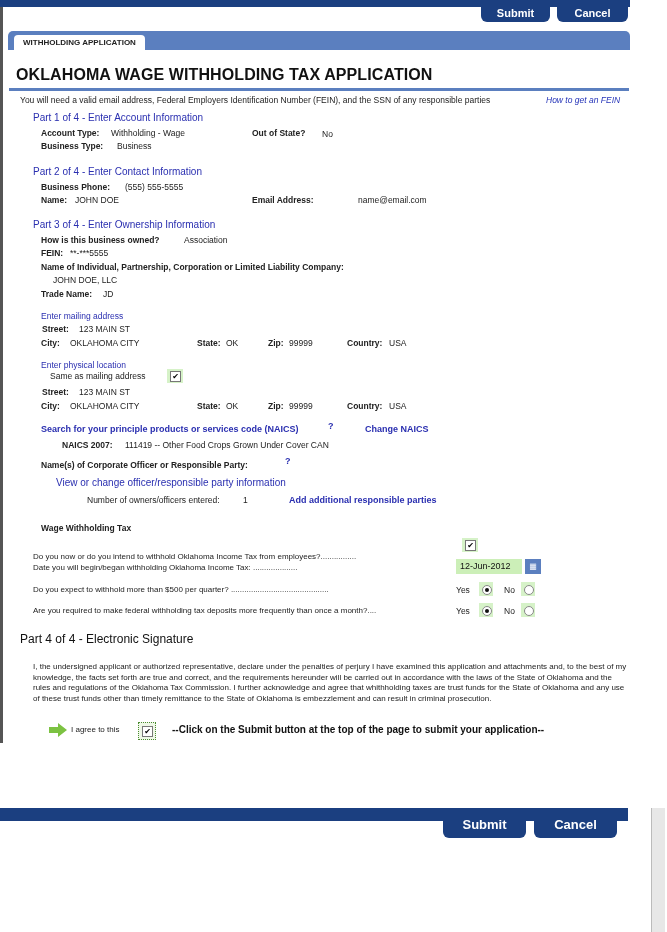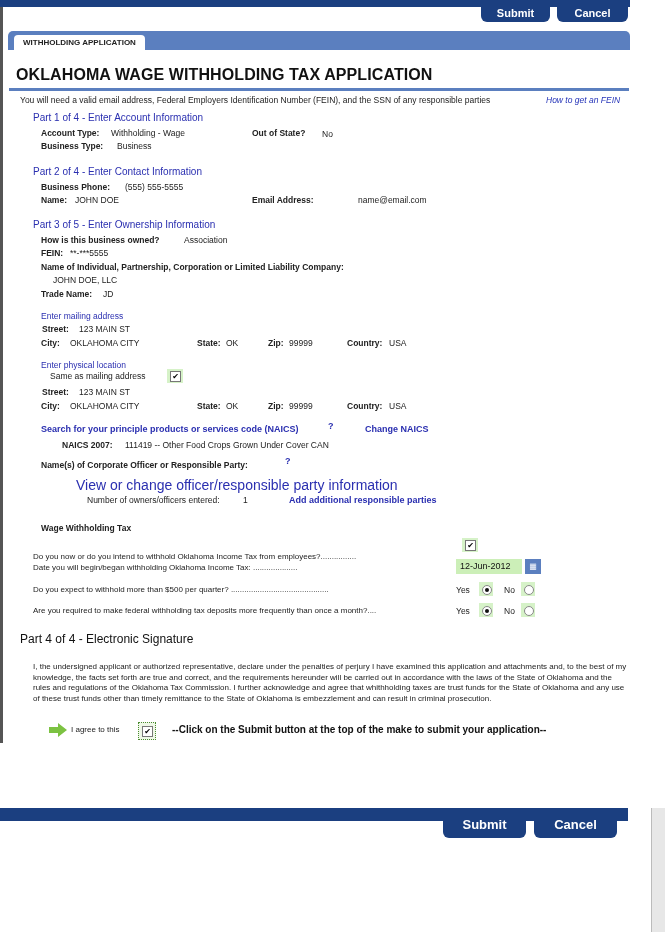--- a/index.html
+++ b/index.html
@@ -58,21 +58,21 @@
 <div class="abs val" style="left:117px;top:141px;">Business</div>
 
 <div class="abs sec" style="left:33px;top:166px;">Part 2 of 4 - Enter Contact Information</div>
 <div class="abs lbl" style="left:41px;top:182px;">Business Phone:</div>
 <div class="abs val" style="left:125px;top:182px;">(555) 555-5555</div>
 <div class="abs lbl" style="left:41px;top:195px;">Name:</div>
 <div class="abs val" style="left:75px;top:195px;">JOHN DOE</div>
 <div class="abs lbl" style="left:252px;top:195px;">Email Address:</div>
 <div class="abs val" style="left:327px;top:195px;margin-left:31px;">name@email.com</div>
 
-<div class="abs sec" style="left:33px;top:219px;">Part 3 of 5 - Enter Ownership Information</div>
+<div class="abs sec" style="left:33px;top:219px;">Part 3 of 4 - Enter Ownership Information</div>
 <div class="abs lbl" style="left:41px;top:235px;">How is this business owned?</div>
 <div class="abs val" style="left:184px;top:235px;">Association</div>
 <div class="abs lbl" style="left:41px;top:248px;">FEIN:</div>
 <div class="abs val" style="left:70px;top:248px;">**-***5555</div>
 <div class="abs lbl" style="left:41px;top:262px;">Name of Individual, Partnership, Corporation or Limited Liability Company:</div>
 <div class="abs val" style="left:53px;top:275px;">JOHN DOE, LLC</div>
 <div class="abs lbl" style="left:41px;top:289px;">Trade Name:</div>
 <div class="abs val" style="left:103px;top:289px;">JD</div>
 
 <div class="abs link9" style="left:41px;top:311px;font-size:8.5px;">Enter mailing address</div>
@@ -103,21 +103,21 @@
 <div class="abs lbl" style="left:347px;top:401px;">Country:</div>
 <div class="abs val" style="left:389px;top:401px;">USA</div>
 
 <div class="abs boldlink" style="left:41px;top:424px;">Search for your principle products or services code (NAICS)</div>
 <div class="abs boldlink" style="left:328px;top:421px;">?</div>
 <div class="abs boldlink" style="left:365px;top:424px;">Change NAICS</div>
 <div class="abs lbl" style="left:62px;top:440px;">NAICS 2007:</div>
 <div class="abs val" style="left:125px;top:440px;">111419 -- Other Food Crops Grown Under Cover CAN</div>
 <div class="abs lbl" style="left:41px;top:460px;">Name(s) of Corporate Officer or Responsible Party:</div>
 <div class="abs boldlink" style="left:285px;top:456px;">?</div>
-<div class="abs link9" style="left:76px;top:477px;font-size:14px;">View or change officer/responsible party information</div>
+<div class="abs link9" style="left:56px;top:477px;font-size:10px;">View or change officer/responsible party information</div>
 <div class="abs val" style="left:87px;top:495px;">Number of owners/officers entered:</div>
 <div class="abs val" style="left:243px;top:495px;">1</div>
 <div class="abs boldlink" style="left:289px;top:495px;">Add additional responsible parties</div>
 
 <div class="abs lbl" style="left:41px;top:523px;">Wage Withholding Tax</div>
 <div class="abs q" style="left:33px;top:542px;margin-top:10px;">Do you now or do you intend to withhold Oklahoma Income Tax from employees?................</div>
 <div class="abs cbwrap" style="left:462px;top:538px;">
     <div class="cb">✔</div>
   </div>
 <div class="abs q" style="left:33px;top:563px;">Date you will begin/began withholding Oklahoma Income Tax: ....................</div>
@@ -149,18 +149,18 @@
 
 <div class="abs" style="left:49px;top:723px;width:18px;height:14px;">
   <svg width="18" height="14" viewBox="0 0 18 14">
       <path d="M0 4 H9 V0 L18 7 L9 14 V10 H0 Z" fill="#7cc242"></path>
     </svg>
 </div>
 <div class="abs val" style="left:71px;top:725px;font-size:8px;">I agree to this</div>
 <div class="abs" style="left:138px;top:722px;width:16px;height:16px;border:1px dotted #4a8a30;background:#eef8e6;">
   <div class="cb" style="left:3px;top:3px;">✔</div>
 </div>
-<div class="abs" style="left:172px;top:724px;font-size:10px;font-weight:bold;color:#111;">--Click on the Submit button at the top of the make to submit your application--</div>
+<div class="abs" style="left:172px;top:724px;font-size:10px;font-weight:bold;color:#111;">--Click on the Submit button at the top of the page to submit your application--</div>
 
 <div class="abs bottombar"></div>
 <div class="abs navbtn botbtn" style="left:443px;width:83px;">Submit</div>
 <div class="abs navbtn botbtn" style="left:534px;width:83px;">Cancel</div>
 <div class="abs scrollbar"></div>
 
 </body></html>

